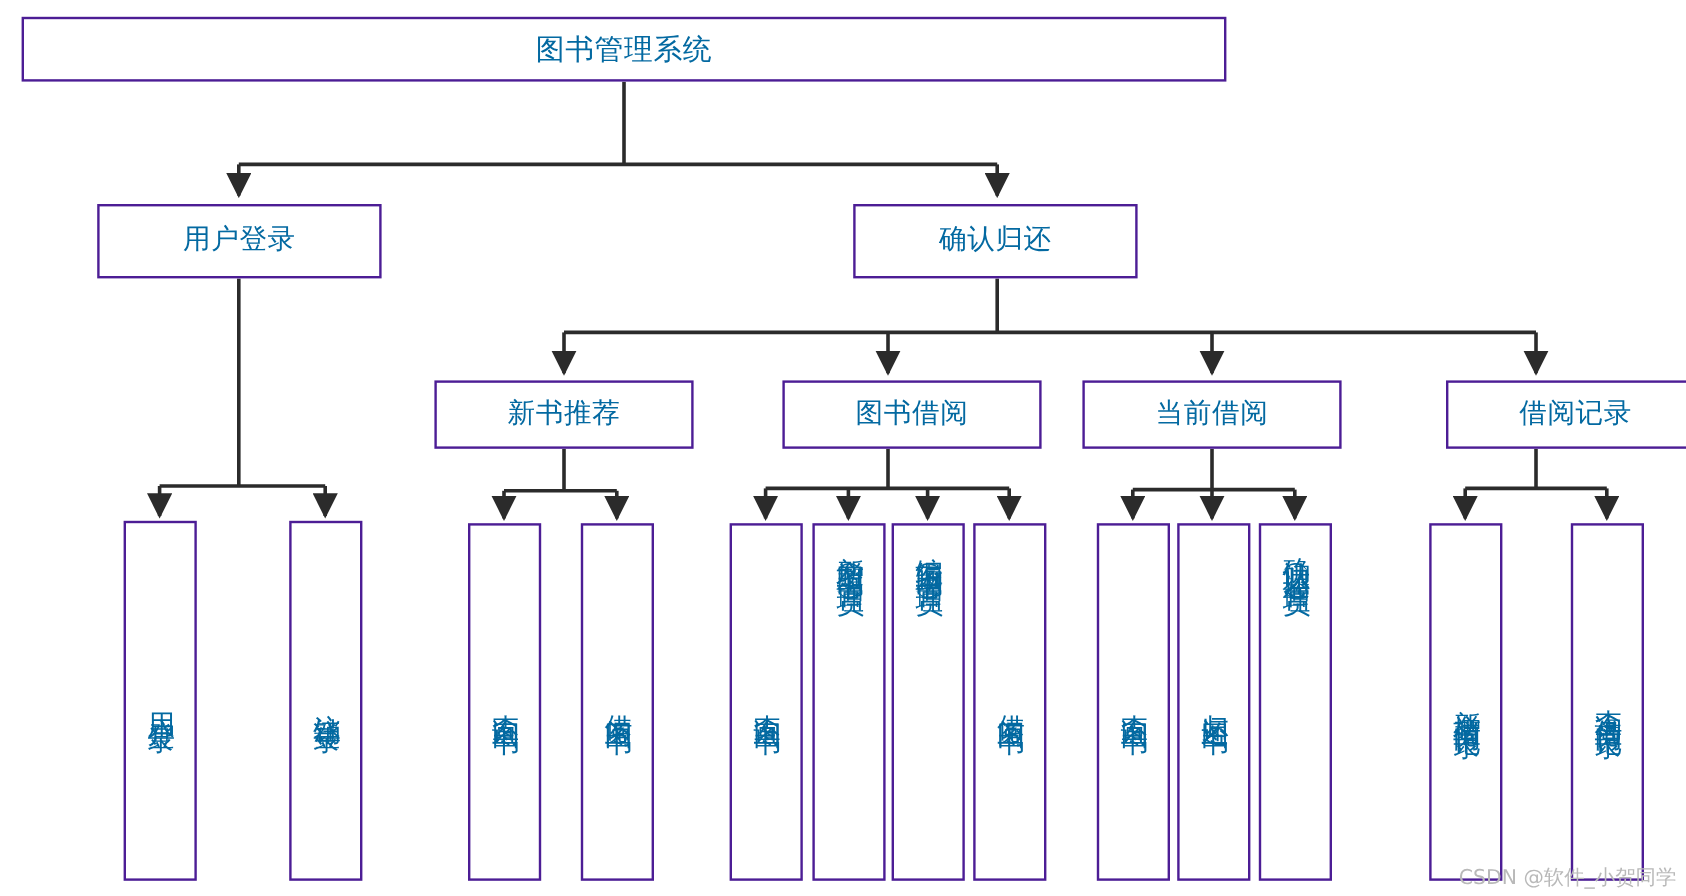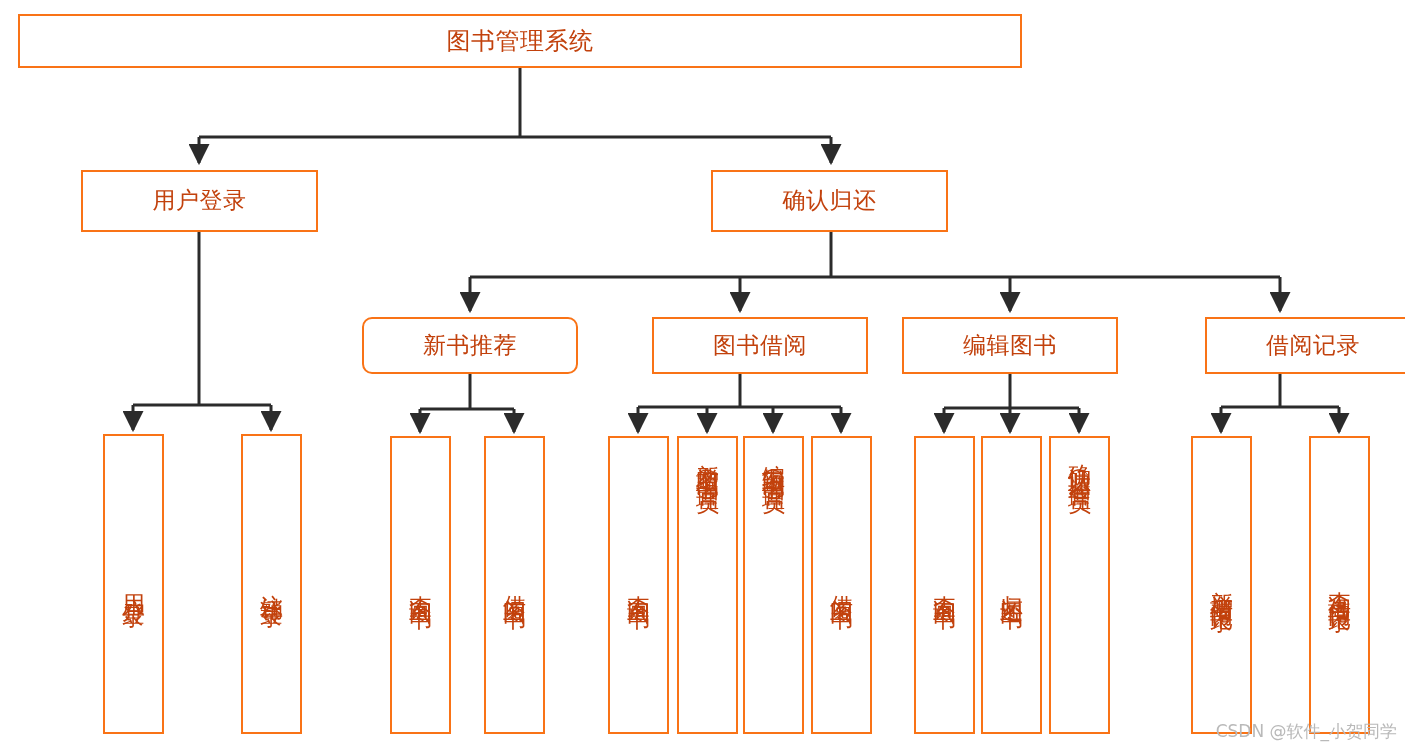--- a/index.html
+++ b/index.html
@@ -22,26 +22,26 @@
     position: absolute;
     left: 0;
     top: 0;
     width: 1405px;
     height: 747px;
     pointer-events: none;
   }
   .node {
     position: absolute;
     box-sizing: border-box;
-    border: 2px solid #f97316;
+    border: 2px solid #4c1d95;
     background: #ffffff;
     display: flex;
     align-items: center;
     justify-content: center;
-    color: #c2410c;
+    color: #0369a1;
     line-height: 1.18;
   }
   .node .label {
     display: block;
     text-align: center;
   }
   
   .node.h .label {
     font-size: 23px;
     letter-spacing: 0.5px;
@@ -138,30 +138,30 @@
   </div>
 
   <div class="node h" style="left:81px; top:170px; width:237px; height:62px;">
     <span class="label">用户登录</span>
   </div>
 
   <div class="node h" style="left:711px; top:170px; width:237px; height:62px;">
     <span class="label">确认归还</span>
   </div>
 
-  <div class="node h" style="left:362px; top:317px; width:216px; height:57px;border-radius:10px;">
+  <div class="node h" style="left:362px; top:317px; width:216px; height:57px;">
     <span class="label">新书推荐</span>
   </div>
 
   <div class="node h" style="left:632px; top:317px; width:216px; height:57px;margin-left:20px;">
     <span class="label">图书借阅</span>
   </div>
 
   <div class="node h" style="left:902px; top:317px; width:216px; height:57px;">
-    <span class="label">编辑图书</span>
+    <span class="label">当前借阅</span>
   </div>
 
   <div class="node h" style="left:1172px; top:317px; width:216px; height:57px;margin-left:33px;">
     <span class="label">借阅记录</span>
   </div>
 
   <div class="node v mid" style="left:103px; top:434px; width:61px; height:300px;">
     <span class="label">用户登录</span>
   </div>
 

